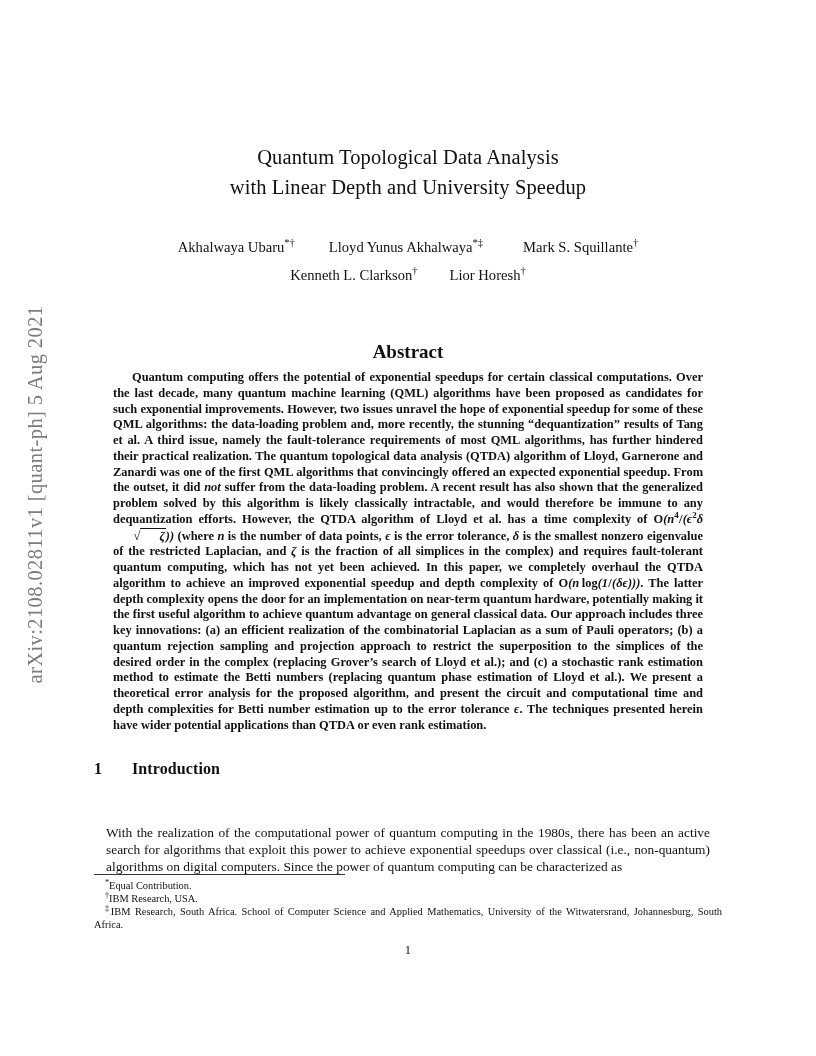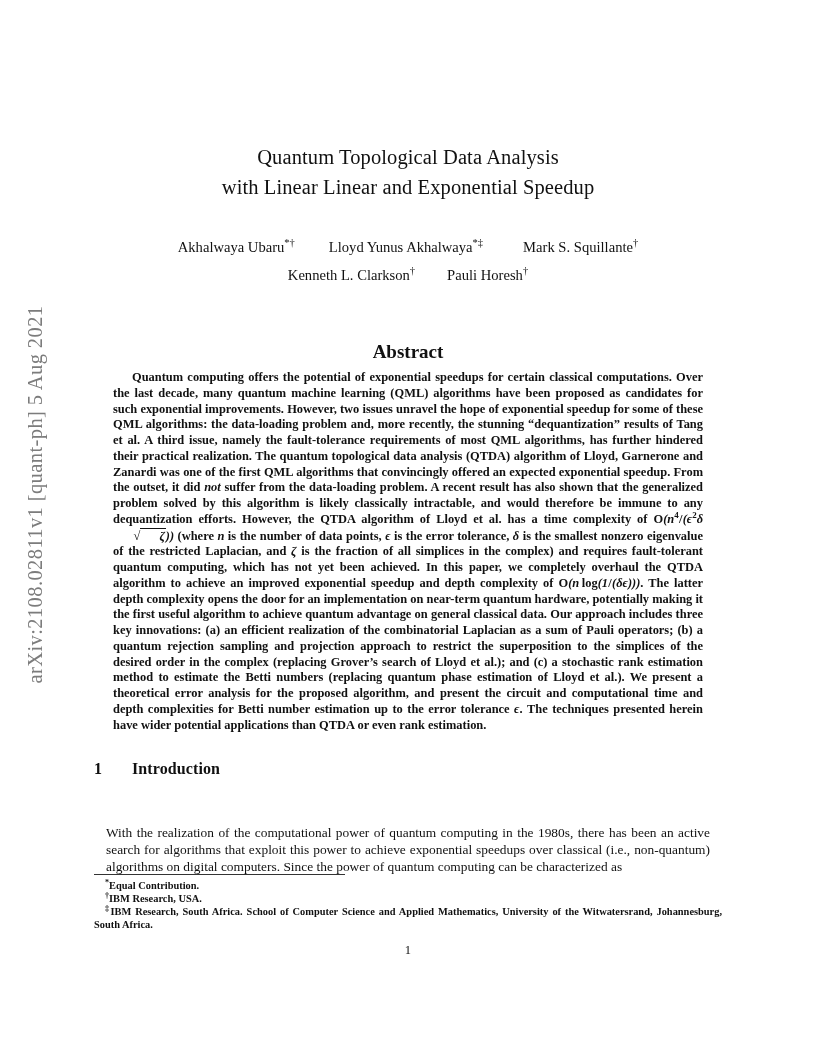--- a/index.html
+++ b/index.html
@@ -141,21 +141,20 @@
   }
 
   .footnotes {
     position: absolute;
     left: 94px;
     top: 879px;
     width: 628px;
     font-size: 10.4px;
     line-height: 13.1px;
     text-align: justify;
-    font-weight: bold;
   }
   .footnotes p { margin: 0; }
   .footnotes p.fn-indent { text-indent: 11px; }
   .footnotes sup {
     font-size: 0.78em;
     vertical-align: super;
     line-height: 0;
   }
 
   .page-number {
@@ -186,29 +185,29 @@
 <body>
 
 <div id="arxiv-stamp">
   <div class="stamp-text">arXiv:2108.02811v1  [quant-ph]  5 Aug 2021</div>
 </div>
 
 <div id="page">
 
   <div class="title-block">
     <div class="title-line">Quantum Topological Data Analysis</div>
-    <div class="title-line">with Linear Linear and Exponential Speedup</div>
+    <div class="title-line">with Linear Depth and University Speedup</div>
   </div>
 
   <div class="authors-block">
     <div class="author-row">
       <span class="author"><span>Akhalwaya Ubaru</span><sup class="mark">*†</sup></span><span class="gap-a"></span><span class="author"><span>Lloyd Yunus Akhalwaya</span><sup class="mark">*‡</sup></span><span class="gap-b"></span><span class="author"><span>Mark S. Squillante</span><sup class="mark">†</sup></span>
     </div>
     <div class="author-row">
-      <span class="author"><span>Kenneth L. Clarkson</span><sup class="mark">†</sup></span><span class="gap-c"></span><span class="author"><span>Pauli Horesh</span><sup class="mark">†</sup></span>
+      <span class="author"><span>Kenneth L. Clarkson</span><sup class="mark">†</sup></span><span class="gap-c"></span><span class="author"><span>Lior Horesh</span><sup class="mark">†</sup></span>
     </div>
   </div>
 
   <div class="abstract-head">Abstract</div>
 
   <div class="abstract-body">
     <p><span>Quantum computing offers the potential of exponential speedups for certain classical computations. Over the last decade, many quantum machine learning (QML) algorithms have been proposed as candidates for such exponential improvements. However, two issues unravel the hope of exponential speedup for some of these QML algorithms: the data-loading problem and, more recently, the stunning “dequantization” results of Tang et al. A third issue, namely the fault-tolerance requirements of most QML algorithms, has further hindered their practical realization. The quantum topological data analysis (QTDA) algorithm of Lloyd, Garnerone and Zanardi was one of the first QML algorithms that convincingly offered an expected exponential speedup. From the outset, it did </span><em class="it">not</em><span> suffer from the data-loading problem. A recent result has also shown that the generalized problem solved by this algorithm is likely classically intractable, and would therefore be immune to any dequantization efforts. However, the QTDA algorithm of Lloyd et al. has a time complexity of </span><span class="mi"><span class="mup">O</span>(<span class="mi">n</span><span class="msup-up">4</span><span class="frac-slash">/</span>(<span class="mi">ϵ</span><span class="msup-up">2</span><span class="mi">δ</span><span class="sqrt"><span class="radsym">√</span><span class="radicand"><span class="mi">ζ</span></span></span>))</span><span> (where </span><span class="mi">n</span><span> is the number of data points, </span><span class="mi">ϵ</span><span> is the error tolerance, </span><span class="mi">δ</span><span> is the smallest nonzero eigenvalue of the restricted Laplacian, and </span><span class="mi">ζ</span><span> is the fraction of all simplices in the complex) and requires fault-tolerant quantum computing, which has not yet been achieved. In this paper, we completely overhaul the QTDA algorithm to achieve an improved exponential speedup and depth complexity of </span><span class="mi"><span class="mup">O</span>(<span class="mi">n</span> <span class="mup">log</span>(1<span class="frac-slash">/</span>(<span class="mi">δϵ</span>)))</span><span>. The latter depth complexity opens the door for an implementation on near-term quantum hardware, potentially making it the first useful algorithm to achieve quantum advantage on general classical data. Our approach includes three key innovations: (a) an efficient realization of the combinatorial Laplacian as a sum of Pauli operators; (b) a quantum rejection sampling and projection approach to restrict the superposition to the simplices of the desired order in the complex (replacing Grover’s search of Lloyd et al.); and (c) a stochastic rank estimation method to estimate the Betti numbers (replacing quantum phase estimation of Lloyd et al.). We present a theoretical error analysis for the proposed algorithm, and present the circuit and computational time and depth complexities for Betti number estimation up to the error tolerance </span><span class="mi">ϵ</span><span>. The techniques presented herein have wider potential applications than QTDA or even rank estimation.</span></p>
   </div>
 
   <div class="section-head">

